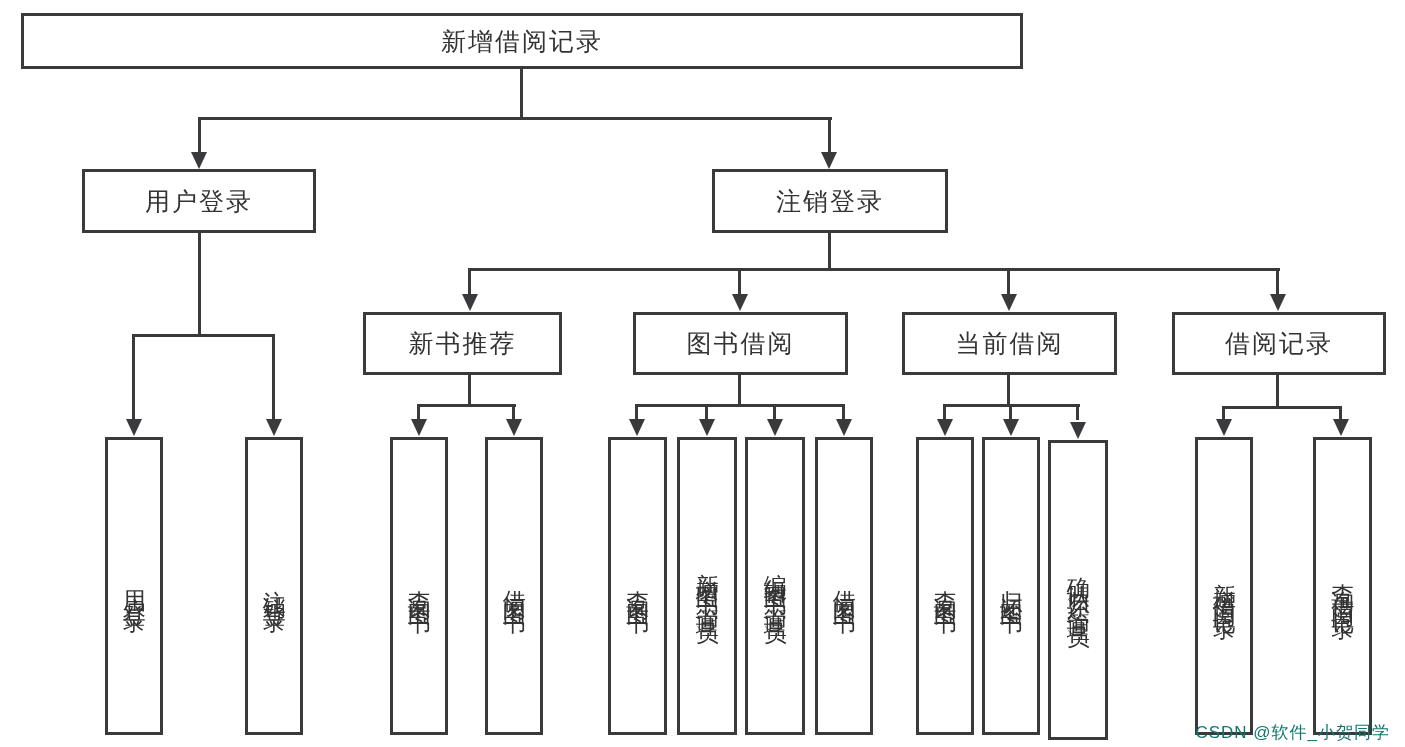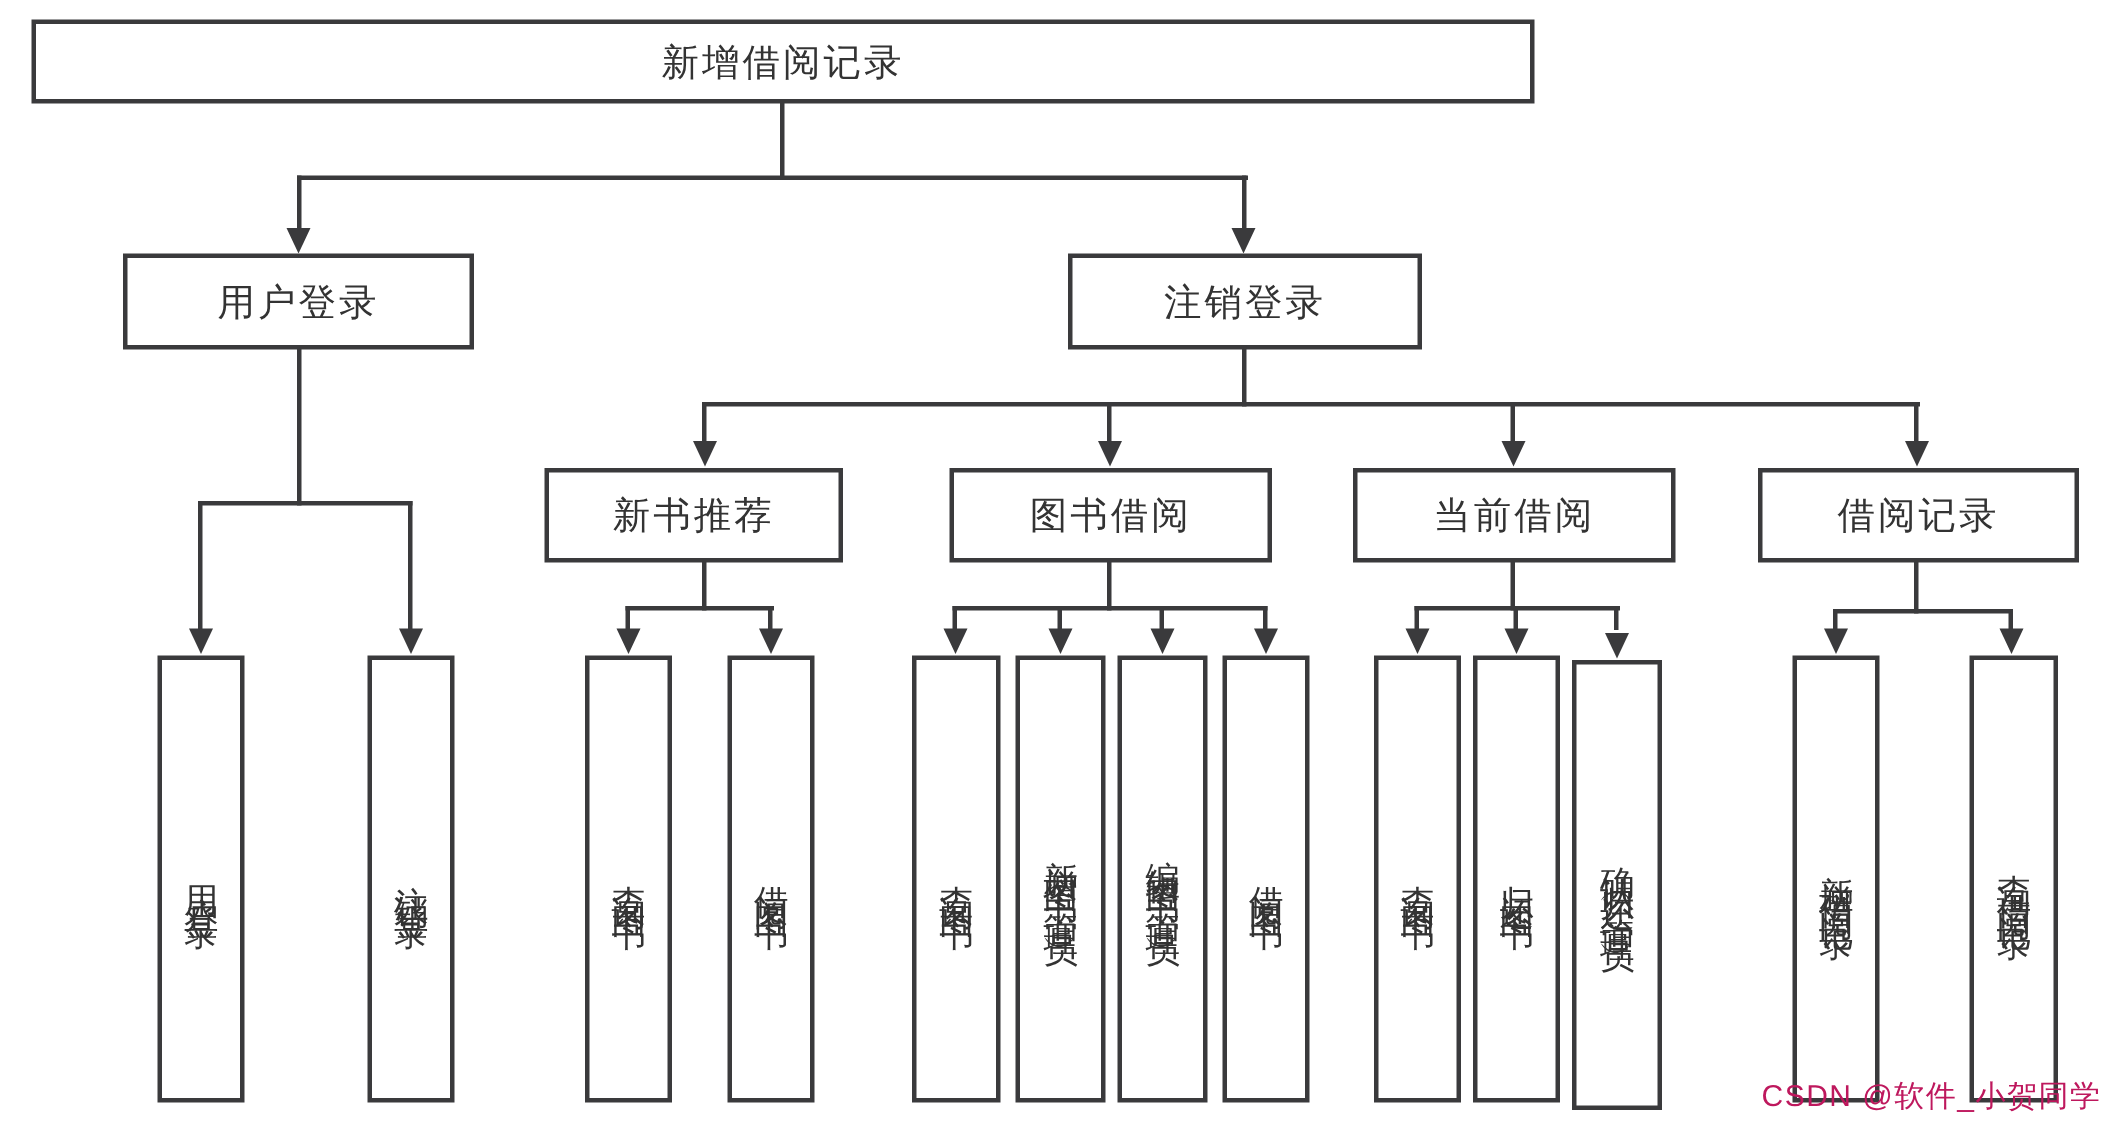--- a/index.html
+++ b/index.html
@@ -40,24 +40,24 @@
   .vline { width: 3px; }
   .arrow {
     position: absolute;
     width: 0; height: 0;
     border-left: 8px solid transparent;
     border-right: 8px solid transparent;
     border-top: 17px solid #3a3a3c;
   }
   .watermark {
     position: absolute;
-    right: 4px;
+    right: 15px;
     bottom: 3px;
-    font-size: 20px;
-    color: #be185d;
+    font-size: 17px;
+    color: #0f766e;
     letter-spacing: 1px;
     white-space: nowrap;
   }
 </style>
 </head>
 <body>
 
 <div class="stage">
 
   <div class="box" style="left:21px; top:13px; width:1002px; height:56px;">

